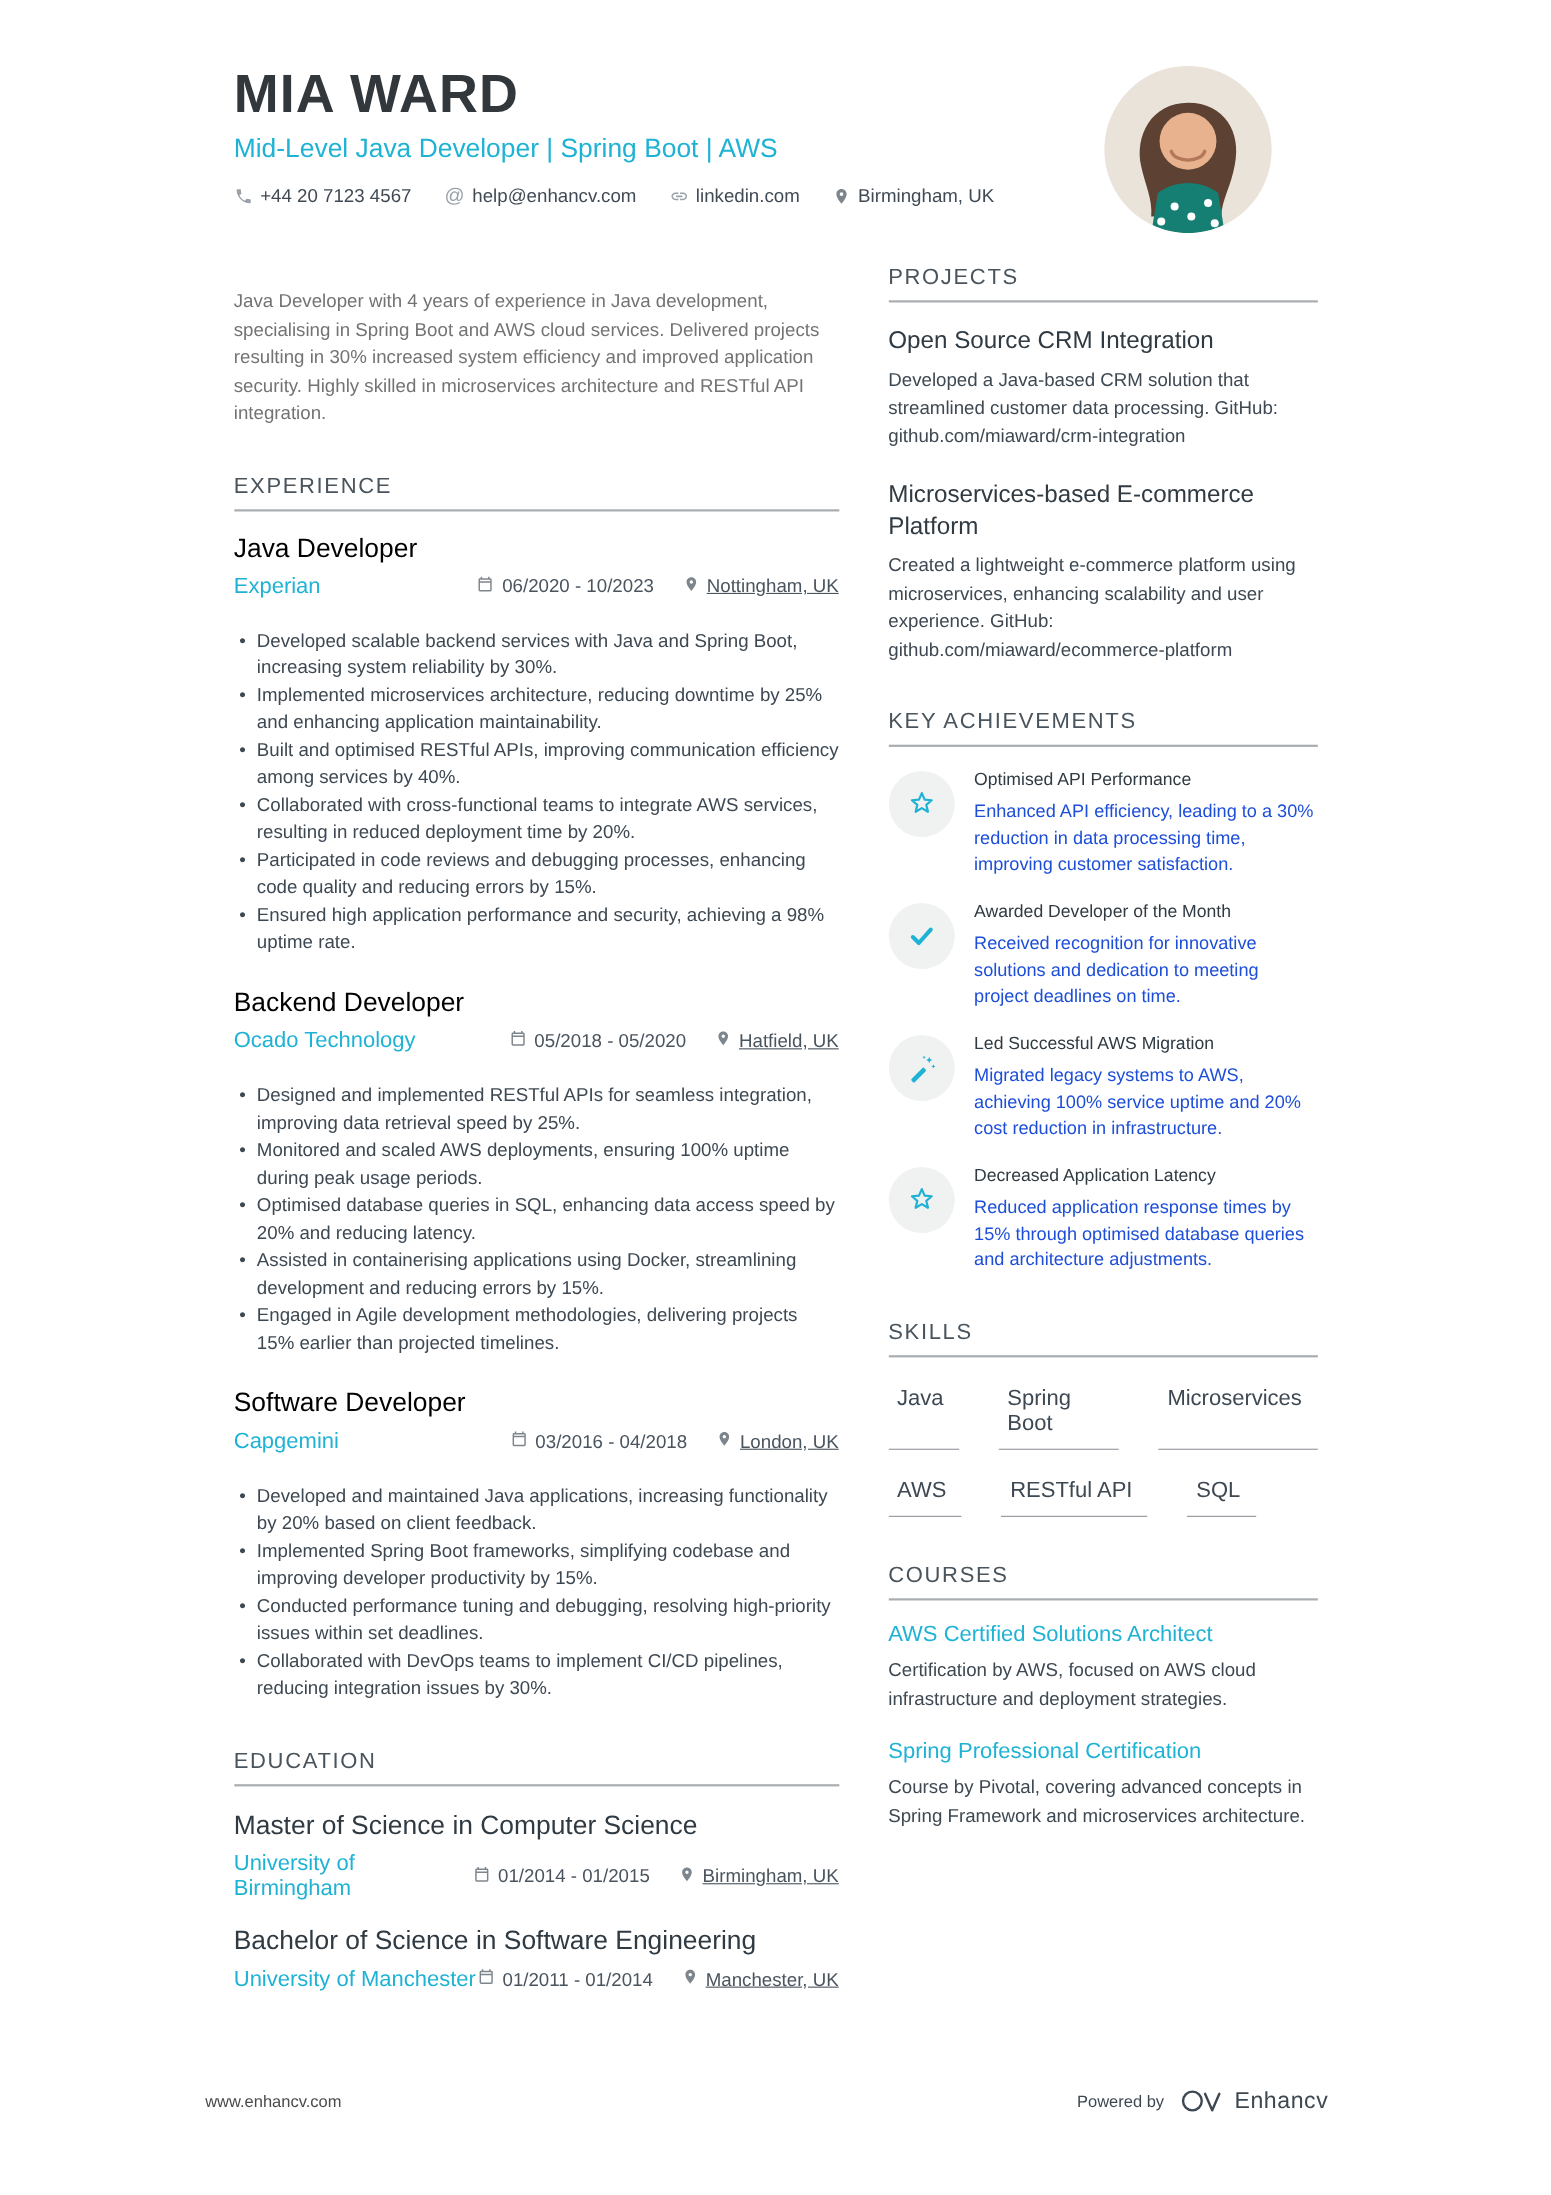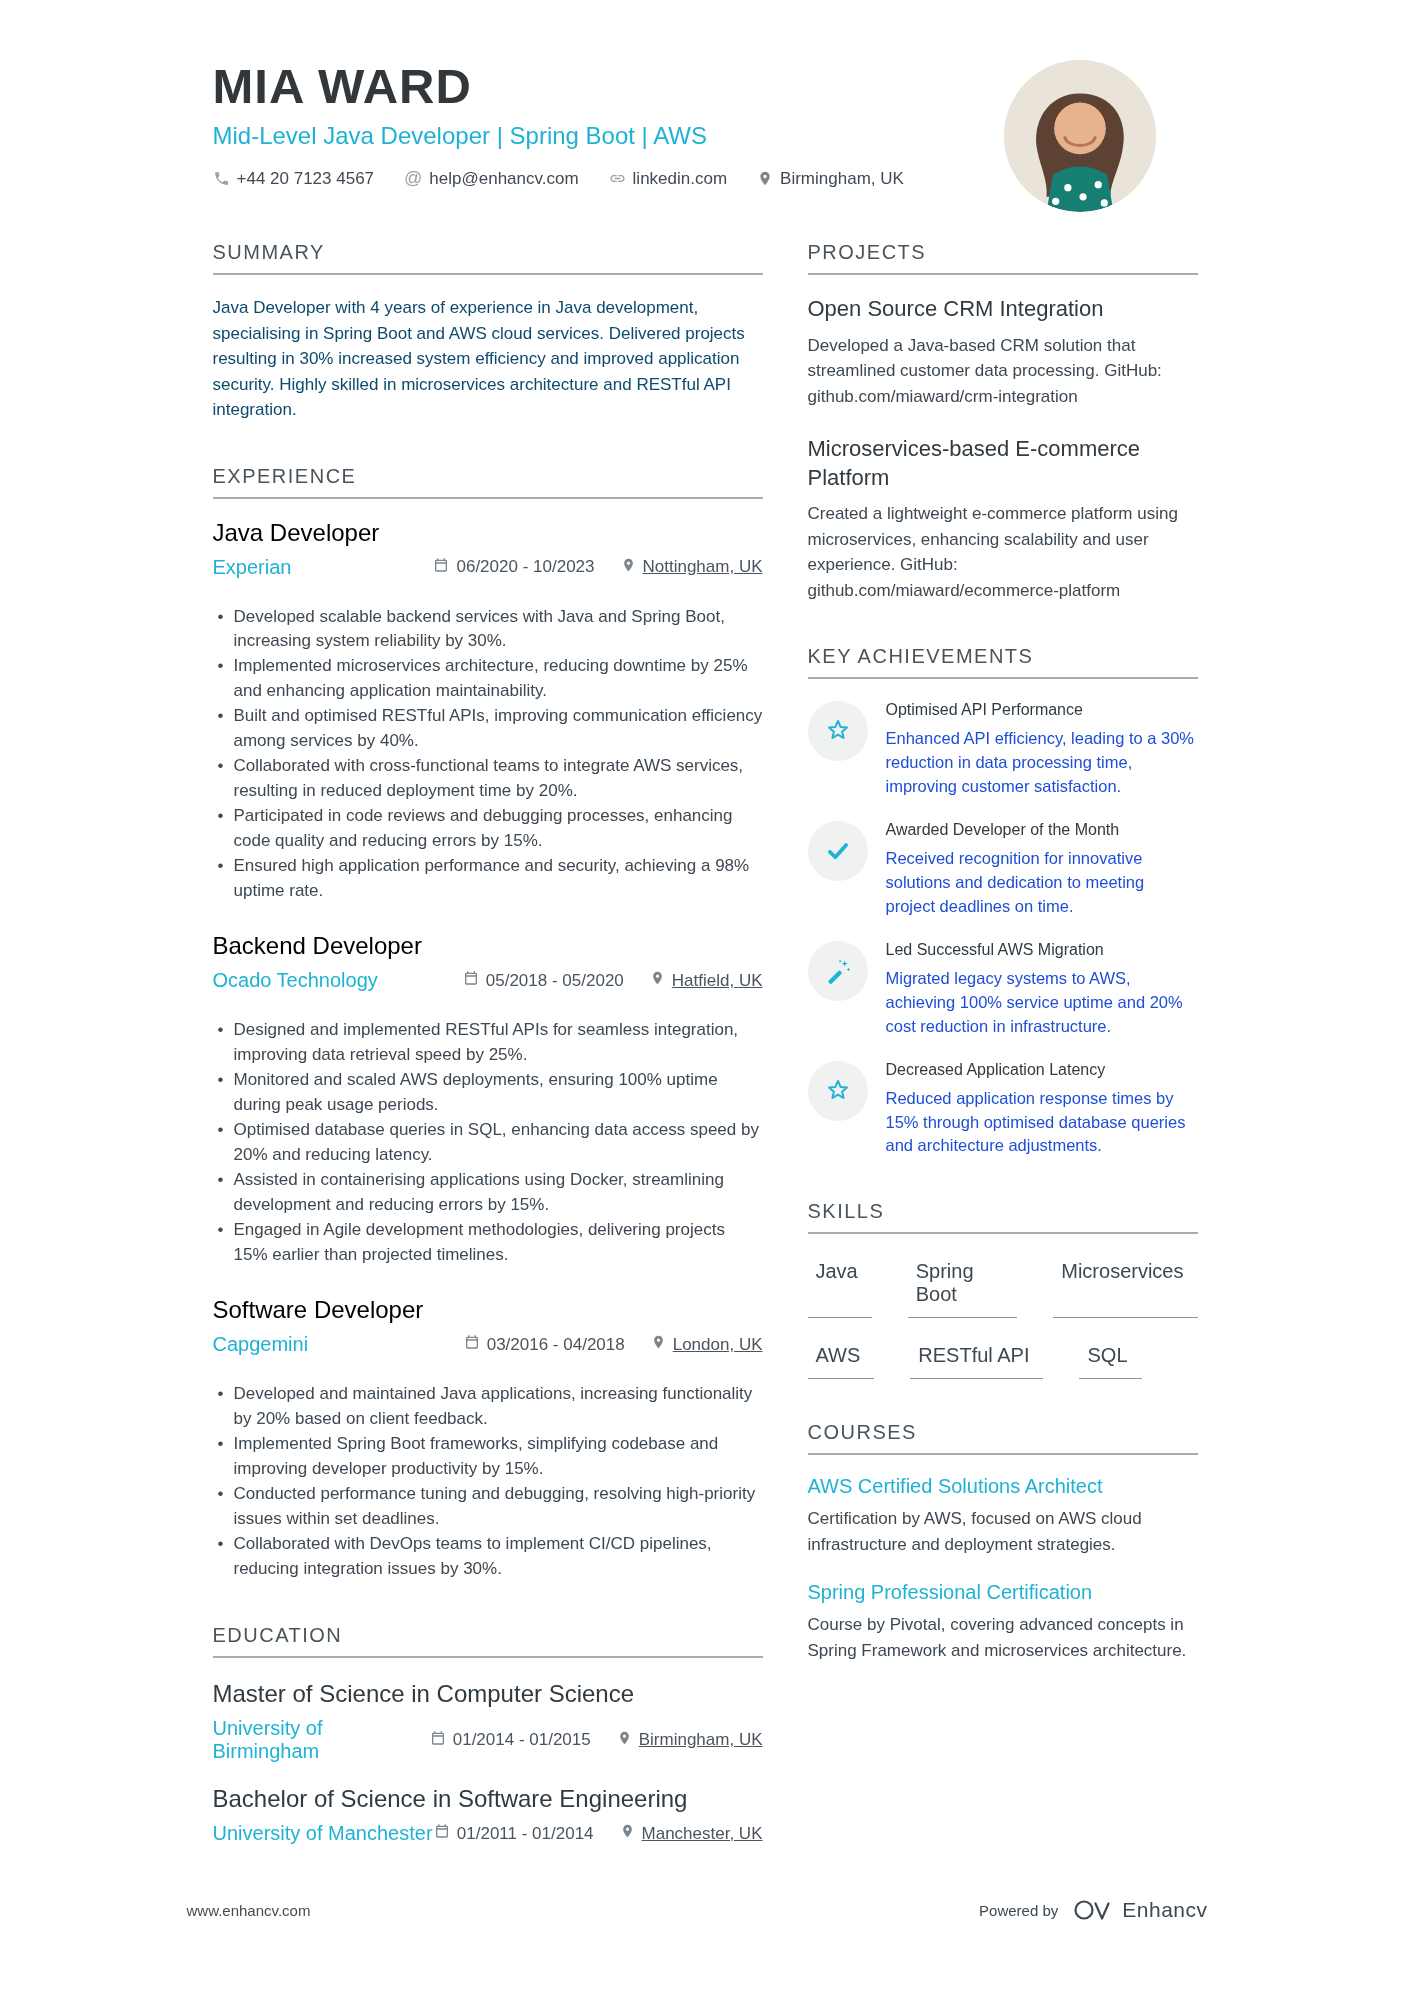--- a/index.html
+++ b/index.html
@@ -24,21 +24,21 @@
   
   .columns { display:flex; gap:45px; margin-top:52px; }
   .col-left { width:550px; flex:none; }
   .col-right { flex:1; min-width:0; }
   .section { margin-bottom:42px; }
   .sec-head {
     font-size:20px; font-weight:400; color:#4a545c; letter-spacing:1.5px;
     padding-bottom:9px; border-bottom:2px solid #a9adb1;
   }
   
-  .summary-text { margin-top:20px; font-size:17px; line-height:1.5; color:#0c4a6e; }
+  .summary-text { margin-top:20px; font-size:17px; line-height:1.5; color:#737373; }
   
   .job { margin-top:20px; }
   .job-title { font-size:24px; font-weight:400; color:#000000; }
   .deg-title { font-size:24px; font-weight:400; color:#2f3a42; margin-top:22px; }
   .job-meta { display:flex; align-items:center; margin-top:9px; }
   .company { font-size:20px; color:#1eb2d4; flex:1; }
   .meta-item { display:flex; align-items:center; gap:7px; font-size:17px; color:#4a545e; }
   .meta-item + .meta-item { margin-left:26px;text-decoration:underline; }
   .bullets { margin-top:26px; list-style:none; }
   .bullets li {
@@ -142,21 +142,20 @@
         </g>
       </svg>
     </div>
   </div>
 
   <div class="columns">
 
     <div class="col-left">
 
       <div class="section">
-        <div class="sec-head">SUMMARY</div>
         <div class="summary-text">Java Developer with 4 years of experience in Java development, specialising in Spring Boot and AWS cloud services. Delivered projects resulting in 30% increased system efficiency and improved application security. Highly skilled in microservices architecture and RESTful API integration.</div>
       </div>
 
       <div class="section">
         <div class="sec-head">EXPERIENCE</div>
 
         <div class="job">
           <div class="job-title">Java Developer</div>
           <div class="job-meta">
             <span class="company">Experian</span>

